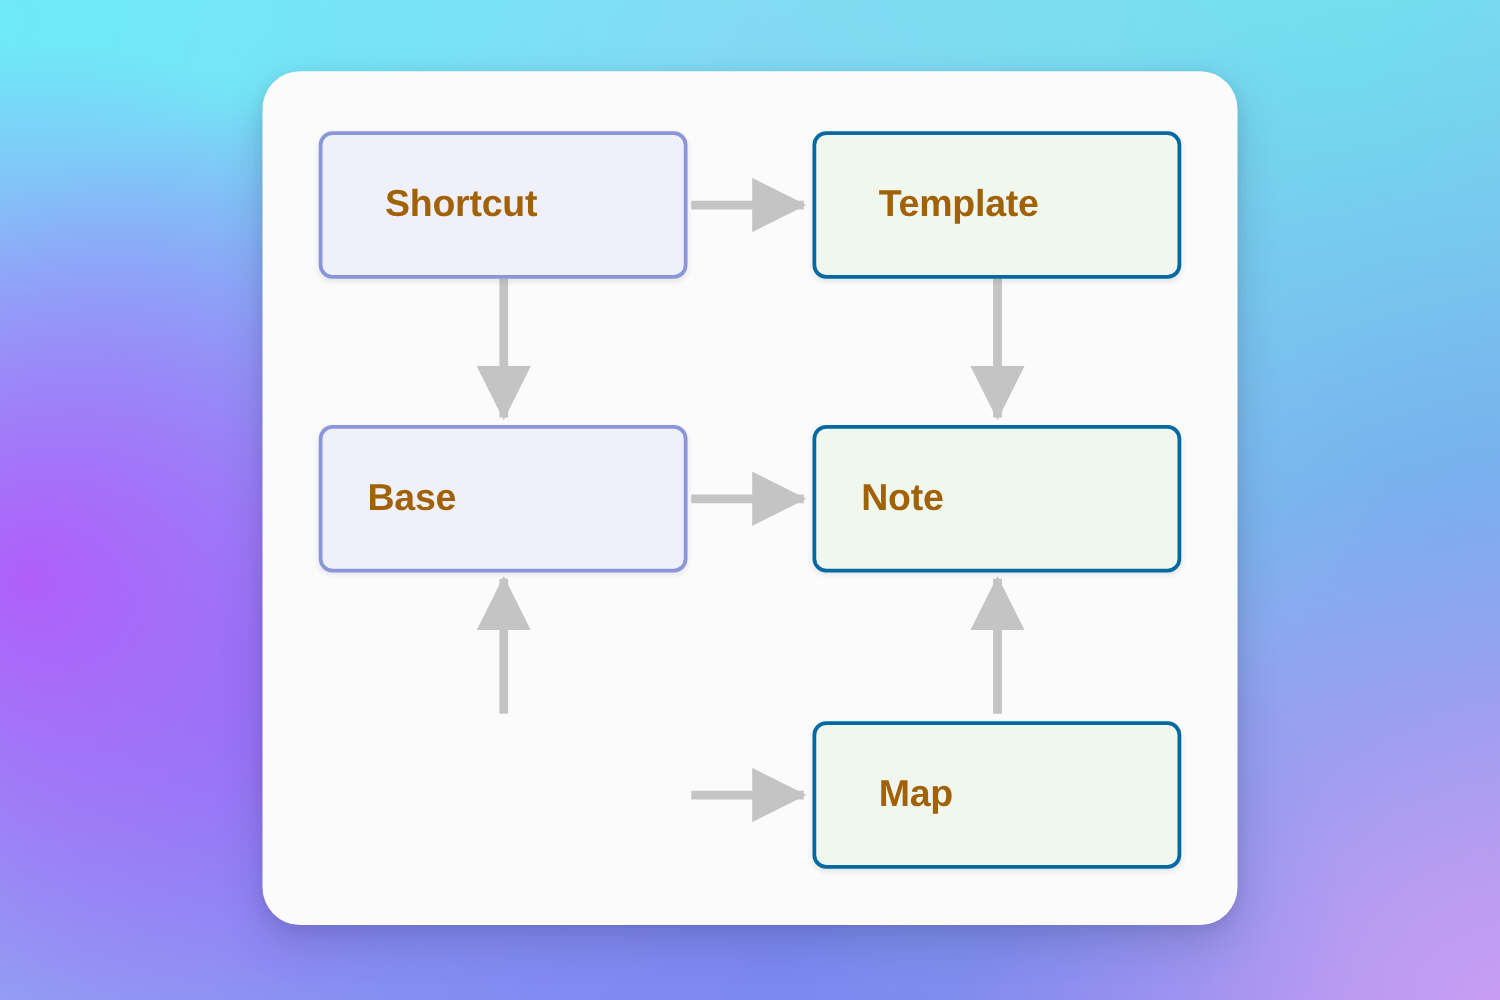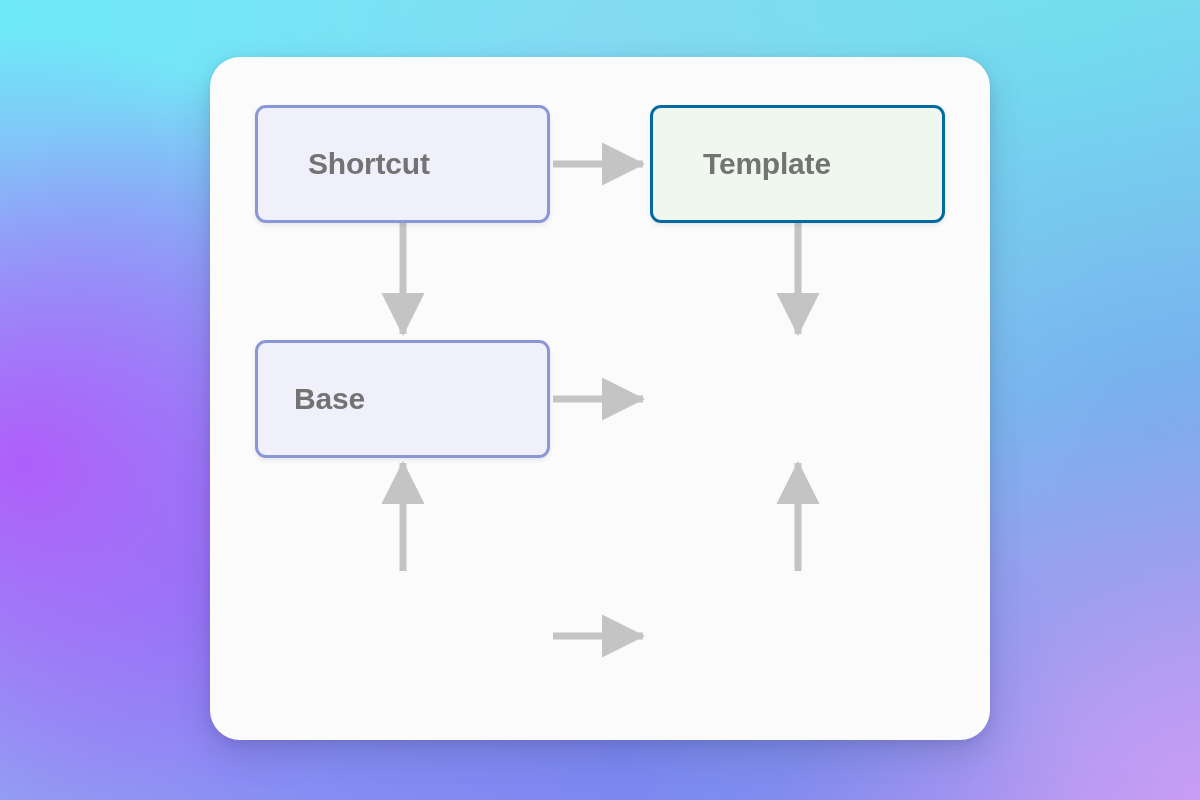--- a/index.html
+++ b/index.html
@@ -53,21 +53,21 @@
   .node {
     position: absolute;
     box-sizing: border-box;
     border-radius: 11px;
     display: flex;
     align-items: center;
     padding-left: 50px;
     font-size: 30px;
     font-weight: bold;
     letter-spacing: -0.2px;
-    color: #737373;
+    color: #a16207;
     box-shadow: 0 2px 4px rgba(40, 50, 90, 0.10);
     width: 295px;
     height: 118px;
   }
 
   .node.blue {
     background: #eff0fa;
     border: 3px solid #8b96d8;
   }
 
@@ -136,17 +136,23 @@
     </div>
 
     <div class="node green col-right row-top">
       <span class="node-label">Template</span>
     </div>
 
     <div class="node blue col-left row-mid">
       <span class="node-label">Base</span>
     </div>
 
+    <div class="node green col-right row-mid">
+      <span class="node-label">Note</span>
+    </div>
 
 
+    <div class="node green col-right row-bot">
+      <span class="node-label">Map</span>
+    </div>
 
   </div>
 </div>
 
 </body></html>

